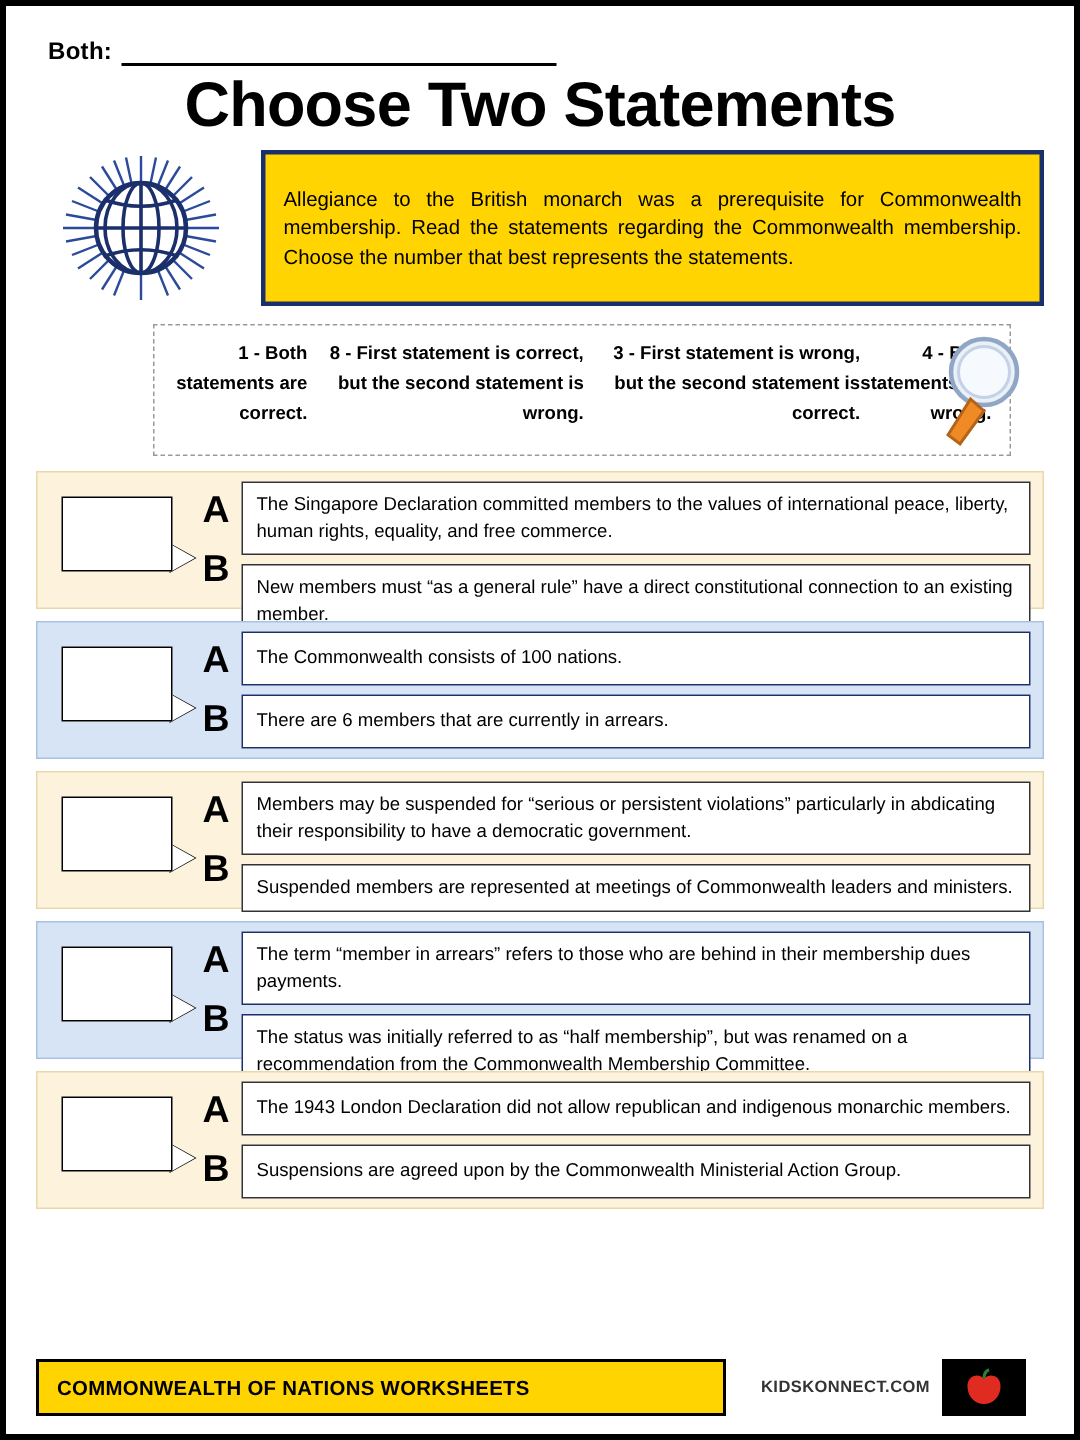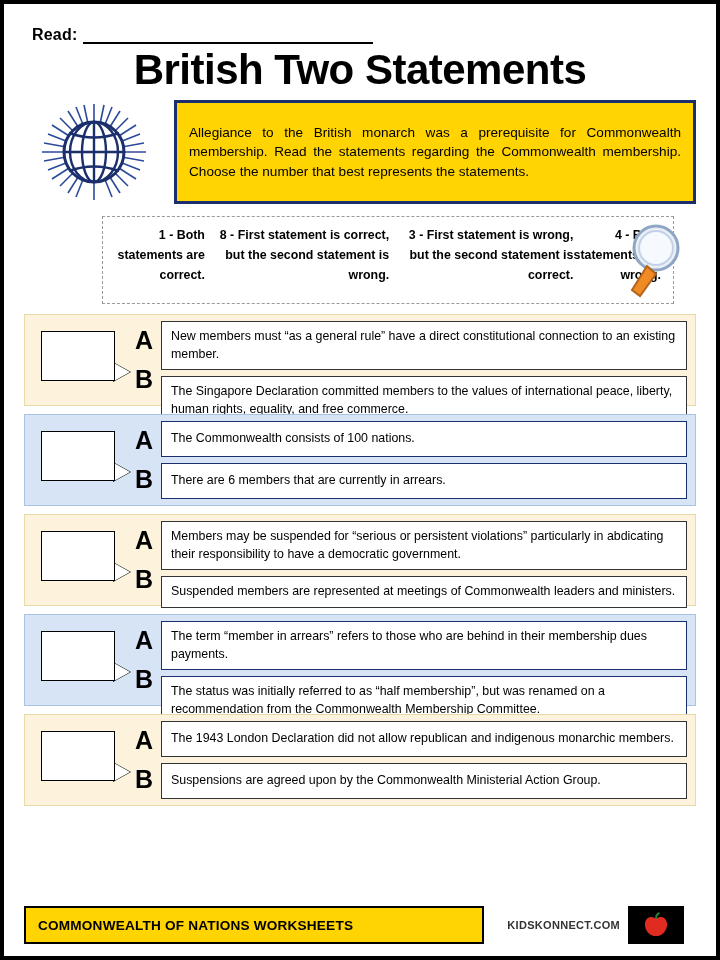--- a/index.html
+++ b/index.html
@@ -265,25 +265,25 @@
     justify-content: center;
   }
 </style>
 </head>
 <body>
 
 <div class="page">
   <div class="inner">
 
     <div class="name-row">
-      <span class="name-label">Read:</span>
+      <span class="name-label">Both:</span>
       <span class="name-line"></span>
     </div>
 
-    <div class="title">British Two Statements</div>
+    <div class="title">Choose Two Statements</div>
 
     <div class="intro-band">
       <div class="globe-wrap">
         <svg viewBox="0 0 140 104" width="140" height="104" aria-hidden="true">
           <g stroke="#2b4a9b" stroke-width="1.6" fill="none">
             <line x1="70" y1="52" x2="70" y2="4"></line>
             <line x1="70" y1="52" x2="88" y2="7"></line>
             <line x1="70" y1="52" x2="104" y2="18"></line>
             <line x1="70" y1="52" x2="116" y2="34"></line>
             <line x1="70" y1="52" x2="122" y2="52"></line>
@@ -351,22 +351,22 @@
         <div class="answer-cell">
           <div class="answer-tail-outline"></div>
           <div class="answer-tail"></div>
           <div class="answer-box"></div>
         </div>
         <div class="ab-col">
           <div class="ab-letter">A</div>
           <div class="ab-letter">B</div>
         </div>
         <div class="st-col">
+          <div class="statement">The Singapore Declaration committed members to the values of international peace, liberty, human rights, equality, and free commerce.</div>
           <div class="statement">New members must “as a general rule” have a direct constitutional connection to an existing member.</div>
-          <div class="statement">The Singapore Declaration committed members to the values of international peace, liberty, human rights, equality, and free commerce.</div>
         </div>
       </div>
 
       <div class="qblock tint-blue">
         <div class="answer-cell">
           <div class="answer-tail-outline"></div>
           <div class="answer-tail"></div>
           <div class="answer-box"></div>
         </div>
         <div class="ab-col">

